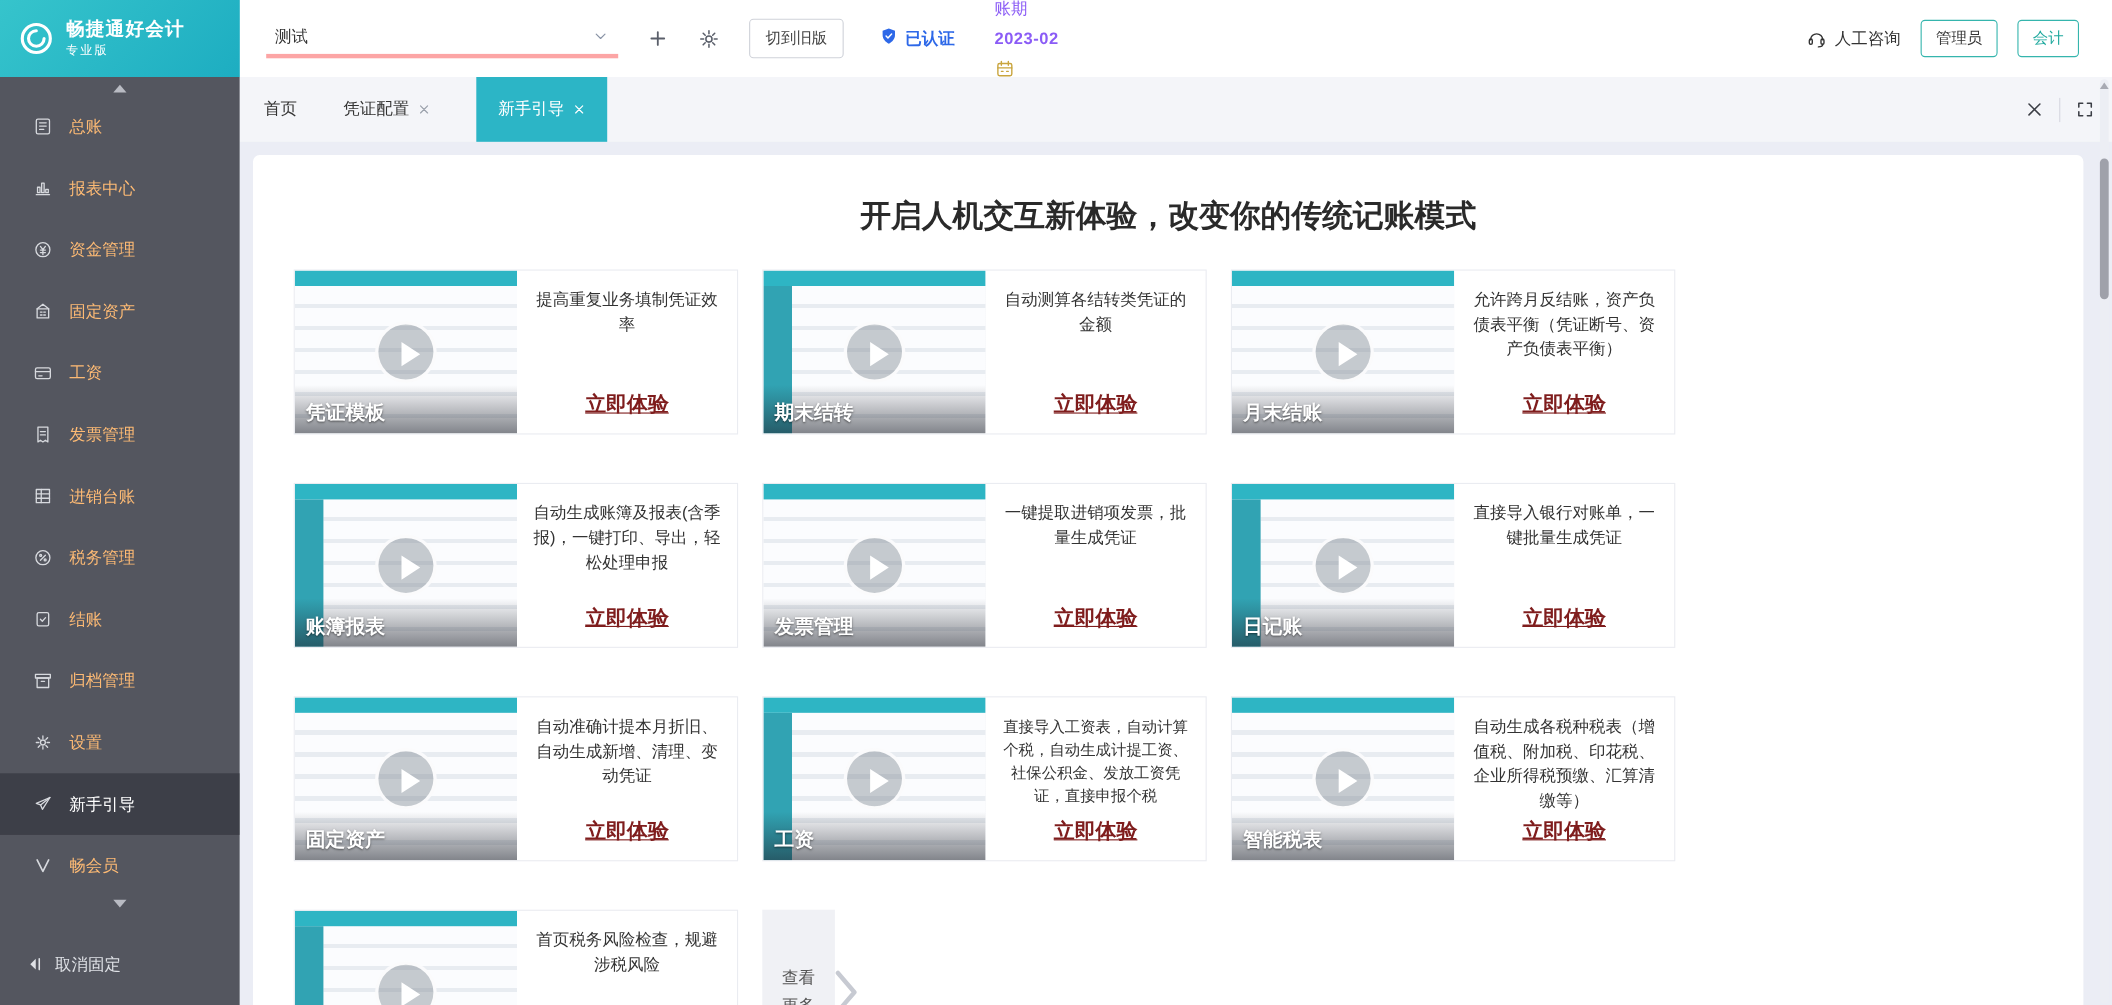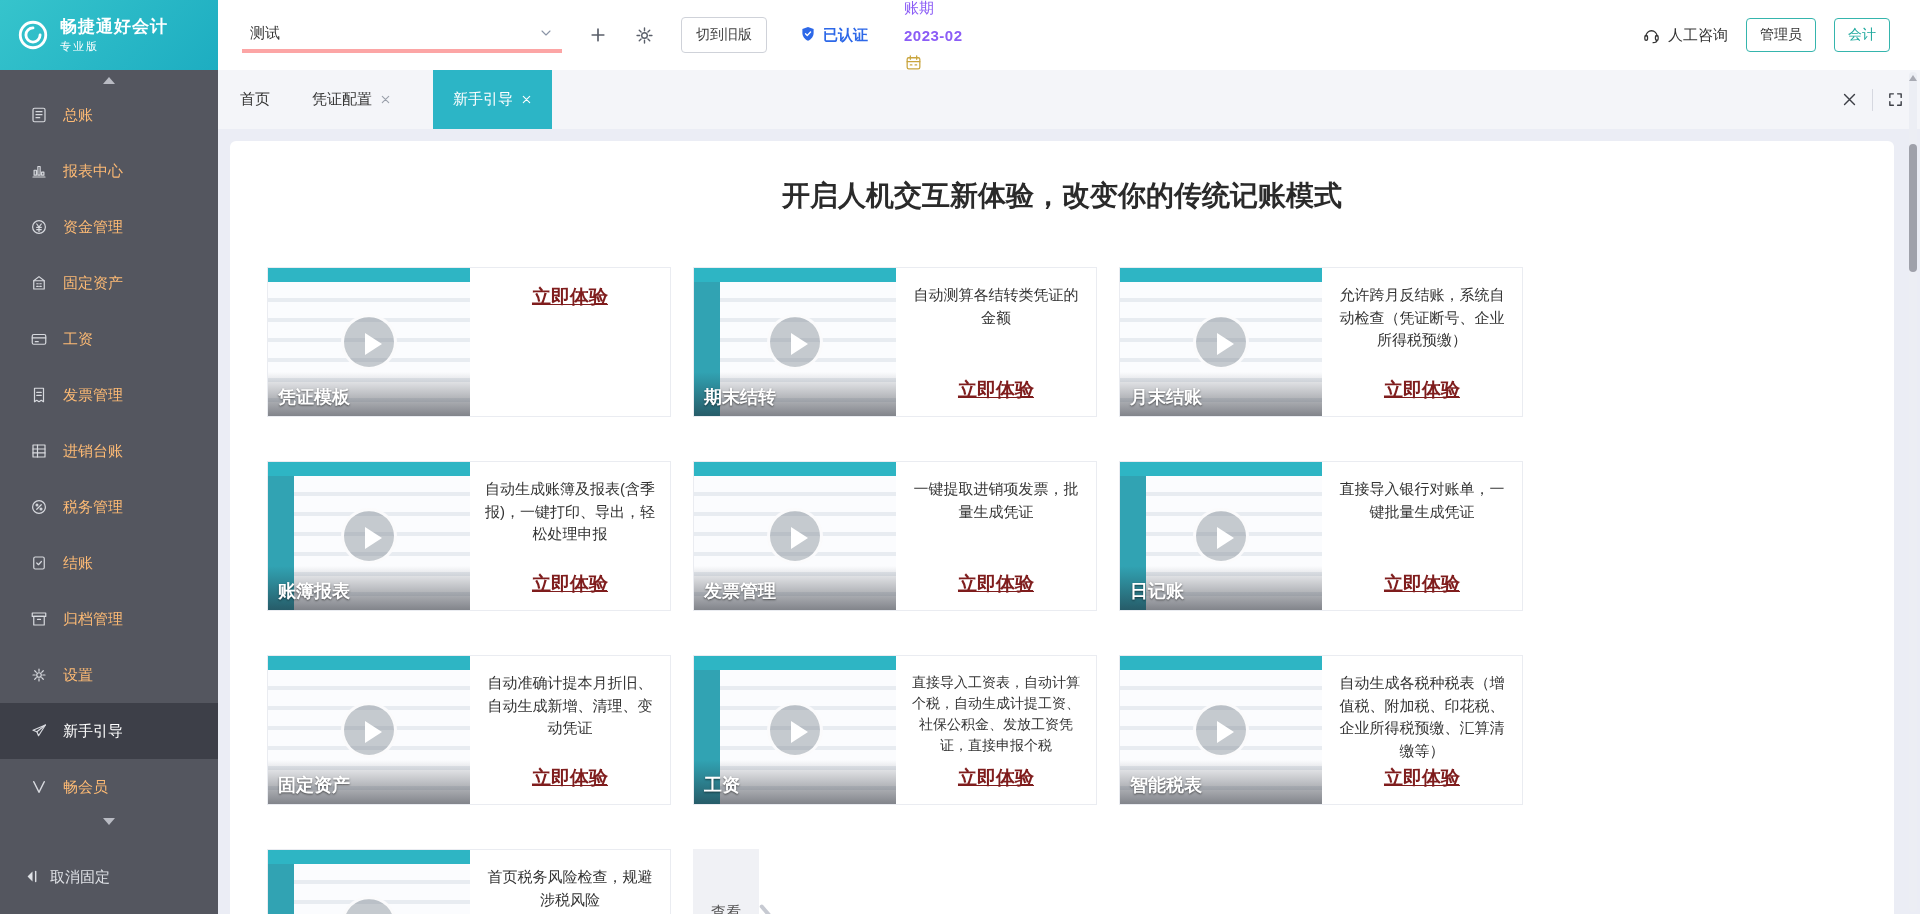--- a/index.html
+++ b/index.html
@@ -43,21 +43,21 @@
   .tab { display:flex; align-items:center; gap:8px; font-size:15px; color:#333; cursor:pointer; height:100%; }
   .tab.active { background:#2cb5c6; color:#fff; padding:0 20px; }
   .tab-close { display:flex; color:#9aa0ab; cursor:pointer; }
   .tab.active .tab-close { color:#fff; }
   .tabbar-actions { position:absolute; right:16px; top:0; height:100%; display:flex; align-items:center; gap:14px; }
   .tb-icon { color:#3c3f46; cursor:pointer; display:flex; }
   .tb-divider { width:1px; height:22px; background:#d6d8e0; }
 
   .content { position:absolute; top:59px; left:0; right:0; bottom:0; background:#ebedf5; overflow:hidden; }
   .panel { margin:12px 26px 0 12px; background:#fff; border-radius:6px; padding:36px 37px 60px 37px; min-height:1100px; }
-  .h-title { font-size:28px; font-weight:bold; color:#2a2a2a; text-align:center; margin-bottom:52px; }
+  .h-title { font-size:28px; font-weight:bold; color:#2a2a2a; text-align:center; margin-bottom:30px; }
 
   .grid { display:grid; grid-template-columns:repeat(3,404px); column-gap:22px; row-gap:44px; }
   .card { display:flex; height:150px; border:1px solid #eaecf1; background:#fff; }
   .thumb { width:202px; flex:none; position:relative; overflow:hidden; background:#f2f4f7; cursor:pointer; }
   .mini-ui { position:absolute; inset:0;
     background:
       linear-gradient(#2eb5c4,#2eb5c4) 0 0/100% 14px no-repeat,
       repeating-linear-gradient(180deg,#fbfcfe 0 16px,#e8ecf1 16px 20px) 0 14px/100% 100% no-repeat; }
   .variant-b .mini-ui {
     background:
@@ -355,20 +355,21 @@
 
       <div class="grid">
 
         <div class="card">
           <div class="thumb">
             <div class="mini-ui"></div>
             <div class="play"></div>
             <div class="thumb-label">凭证模板</div>
           </div>
           <div class="card-body">
+            <p class="desc">提高重复业务填制凭证效率</p>
             <a class="cta">立即体验</a>
           </div>
         </div>
 
         <div class="card variant-b">
           <div class="thumb">
             <div class="mini-ui"></div>
             <div class="play"></div>
             <div class="thumb-label">期末结转</div>
           </div>
@@ -378,21 +379,21 @@
           </div>
         </div>
 
         <div class="card">
           <div class="thumb">
             <div class="mini-ui"></div>
             <div class="play"></div>
             <div class="thumb-label">月末结账</div>
           </div>
           <div class="card-body">
-            <p class="desc">允许跨月反结账，系统自动检查（凭证断号、企业所得税预缴）</p>
+            <p class="desc">允许跨月反结账，资产负债表平衡（凭证断号、资产负债表平衡）</p>
             <a class="cta">立即体验</a>
           </div>
         </div>
 
         <div class="card variant-b">
           <div class="thumb">
             <div class="mini-ui"></div>
             <div class="play"></div>
             <div class="thumb-label">账簿报表</div>
           </div>

